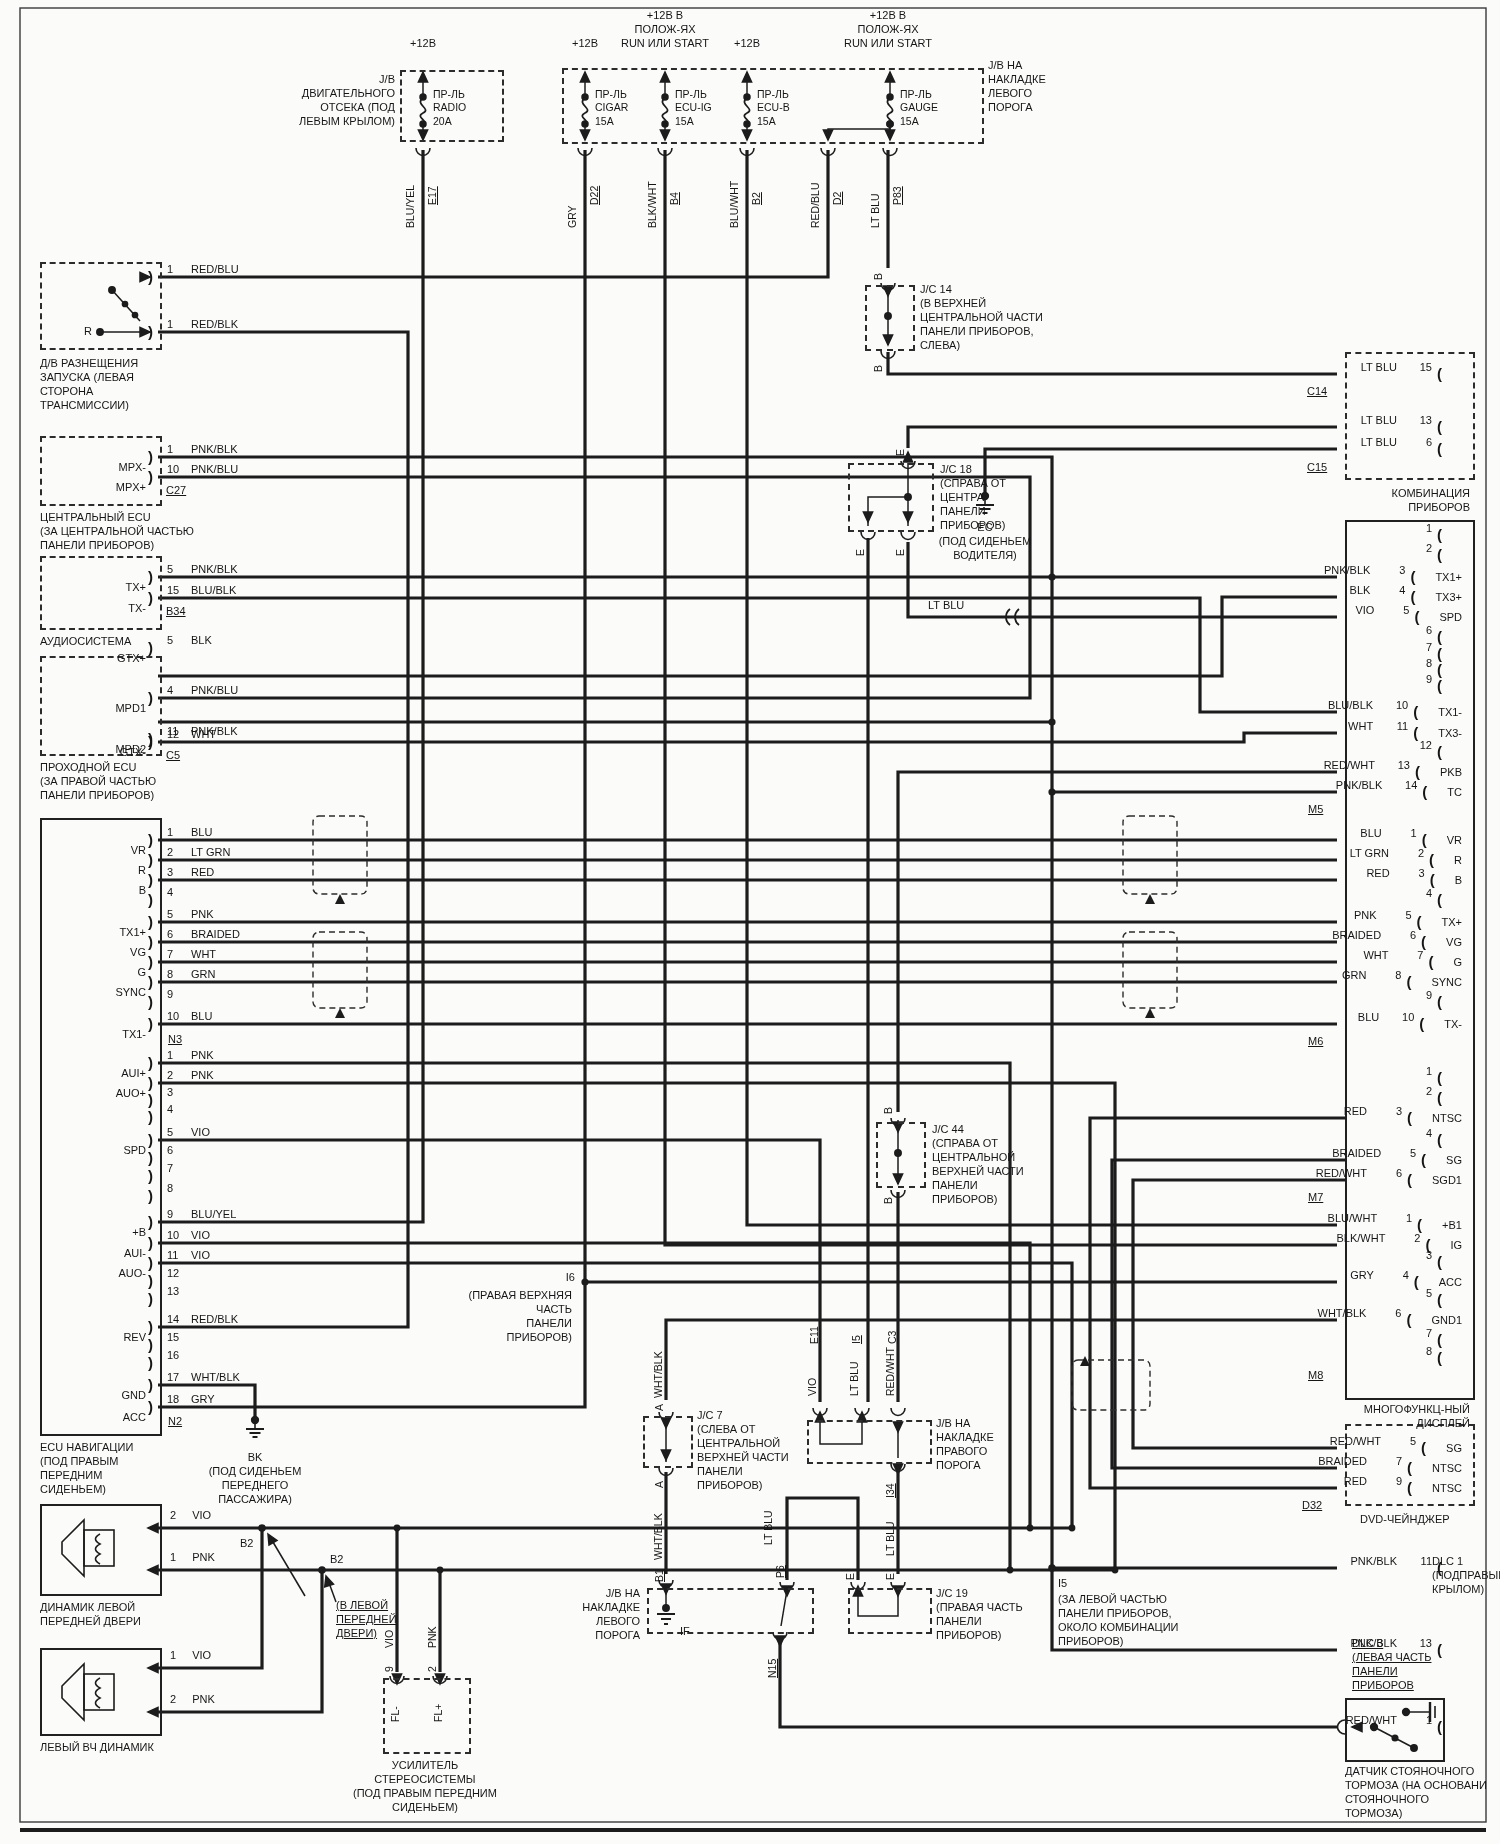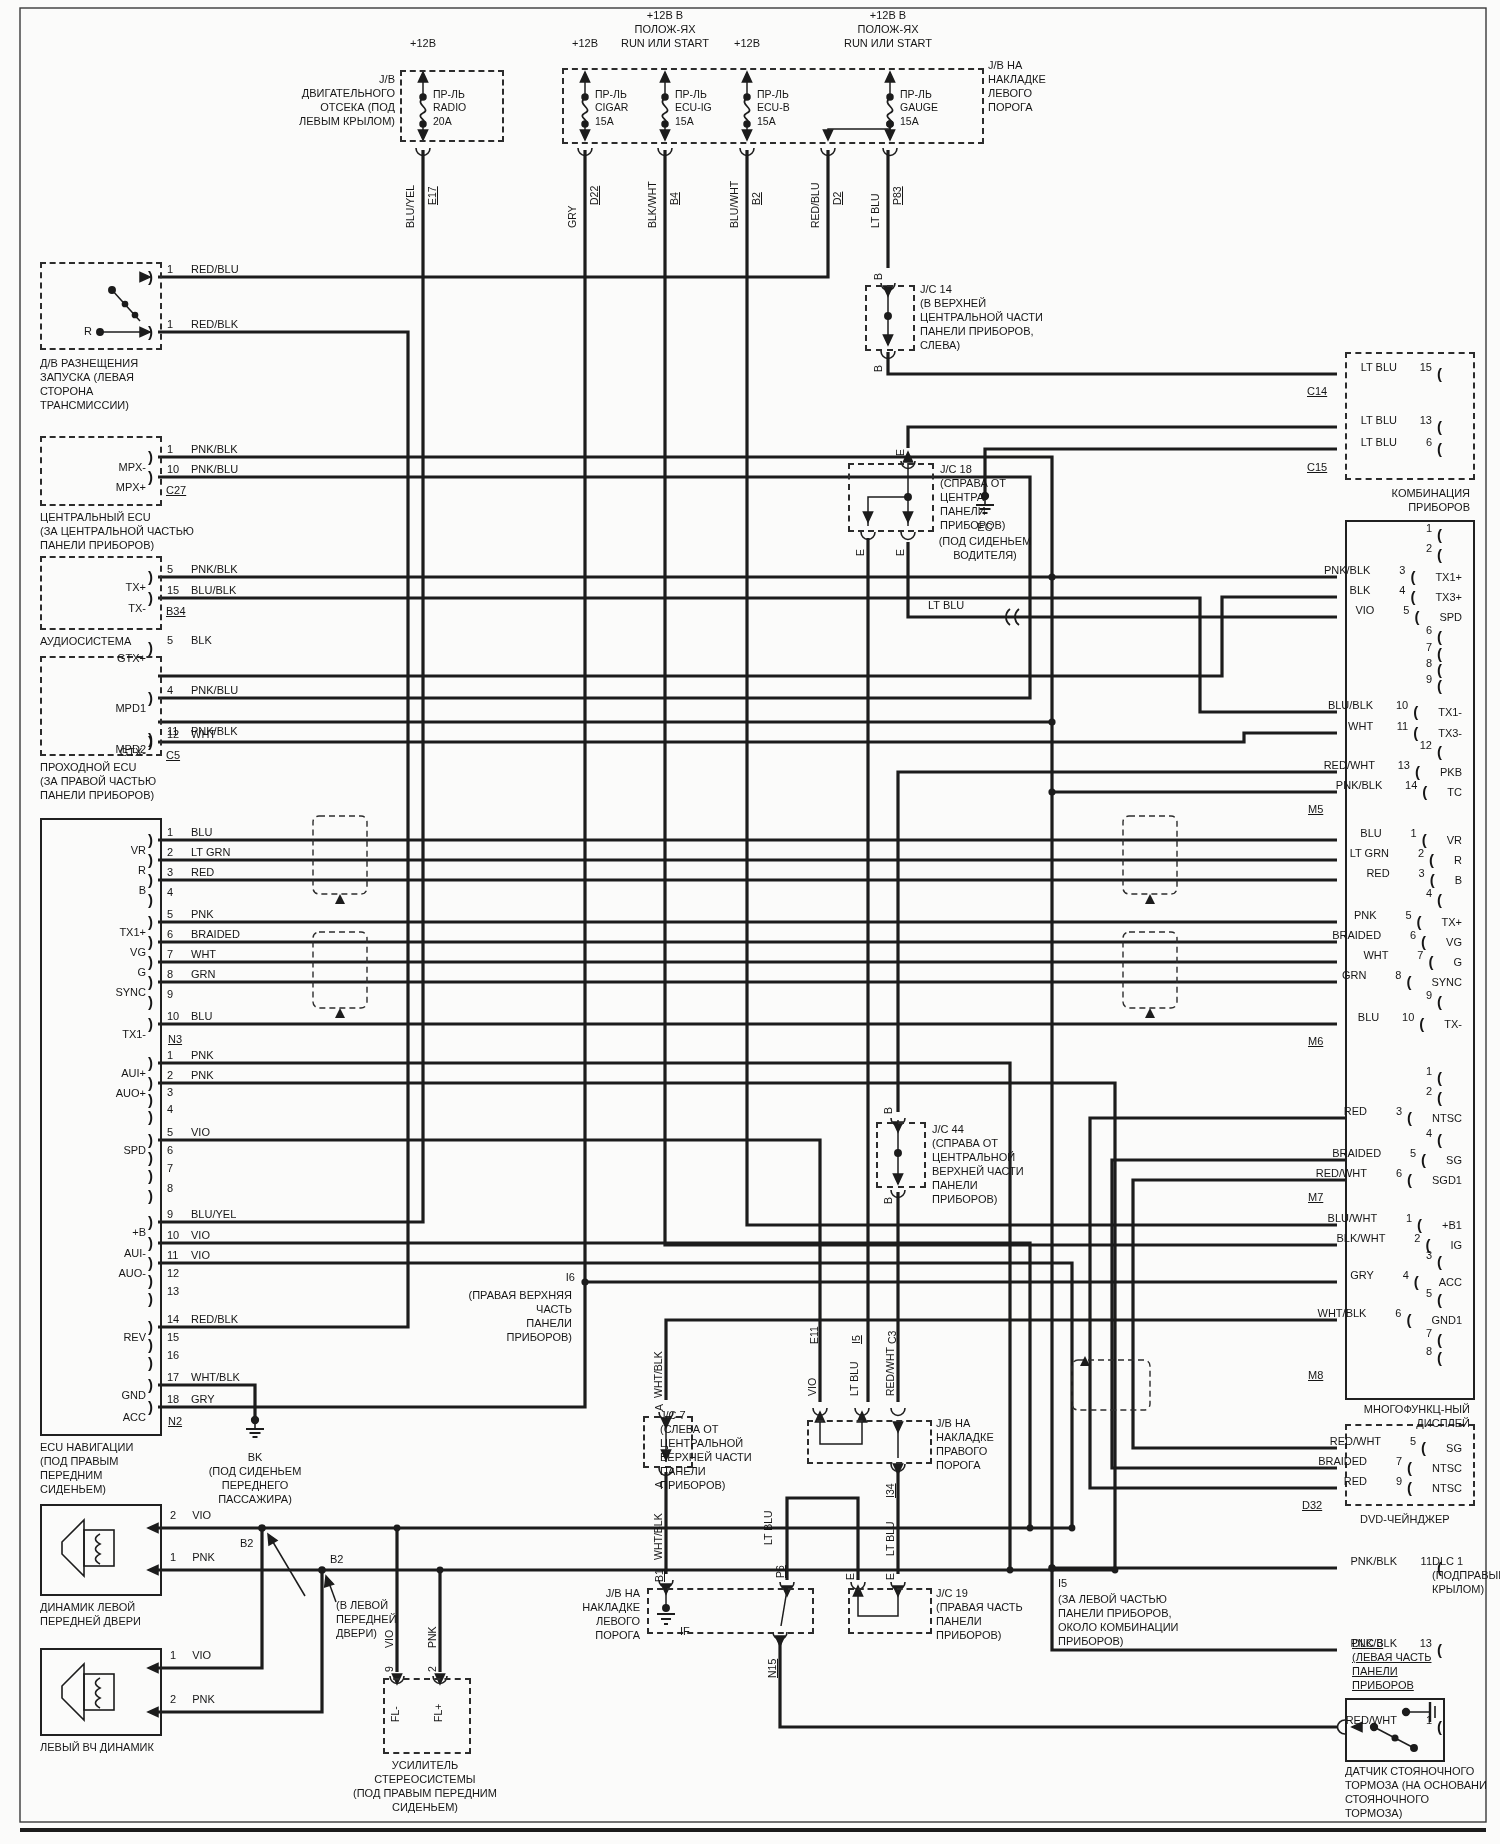--- a/index.html
+++ b/index.html
@@ -533,21 +533,21 @@
 <span class="lbl cu" style="left:168px;top:1414px;">N2</span>
 <span class="lbl" style="left:40px;top:1440px;"><span>ECU НАВИГАЦИИ</span><br><span>(ПОД ПРАВЫМ</span><br><span>ПЕРЕДНИМ</span><br><span>СИДЕНЬЕМ)</span></span>
 
 <span class="lbl c" style="left:175px;top:1450px;width:160px;"><span>BK</span><br><span>(ПОД СИДЕНЬЕМ</span><br><span>ПЕРЕДНЕГО</span><br><span>ПАССАЖИРА)</span></span>
 
 <span class="lbl" style="left:170px;top:1508px;"><span>2</span><span class="gap">VIO</span></span>
 <span class="lbl" style="left:170px;top:1550px;"><span>1</span><span class="gap">PNK</span></span>
 <span class="lbl" style="left:40px;top:1600px;"><span>ДИНАМИК ЛЕВОЙ</span><br><span>ПЕРЕДНЕЙ ДВЕРИ</span></span>
 <span class="lbl" style="left:240px;top:1536px;">B2</span>
 <span class="lbl" style="left:330px;top:1552px;">B2</span>
-<span class="lbl" style="left:336px;top:1598px;"><span>(В ЛЕВОЙ</span><br><span>ПЕРЕДНЕЙ</span><br><span>ДВЕРИ)</span></span>
+<span class="lbl" style="left:336px;top:1598px;text-decoration:underline;"><span>(В ЛЕВОЙ</span><br><span>ПЕРЕДНЕЙ</span><br><span>ДВЕРИ)</span></span>
 <span class="lbl" style="left:170px;top:1648px;"><span>1</span><span class="gap">VIO</span></span>
 <span class="lbl" style="left:170px;top:1692px;"><span>2</span><span class="gap">PNK</span></span>
 <span class="lbl" style="left:40px;top:1740px;">ЛЕВЫЙ ВЧ ДИНАМИК</span>
 <span class="vt" style="left:383px;top:1648px;">VIO</span>
 <span class="vt" style="left:426px;top:1648px;">PNK</span>
 <span class="vt" style="left:383px;top:1672px;">9</span>
 <span class="vt" style="left:426px;top:1672px;">2</span>
 <span class="vt" style="left:389px;top:1722px;">FL-</span>
 <span class="vt" style="left:432px;top:1722px;">FL+</span>
 <span class="lbl c" style="left:315px;top:1758px;width:220px;"><span>УСИЛИТЕЛЬ</span><br><span>СТЕРЕОСИСТЕМЫ</span><br><span>(ПОД ПРАВЫМ ПЕРЕДНИМ</span><br><span>СИДЕНЬЕМ)</span></span>
@@ -577,21 +577,21 @@
 <span class="lbl" style="left:936px;top:1416px;"><span>J/B НА</span><br><span>НАКЛАДКЕ</span><br><span>ПРАВОГО</span><br><span>ПОРОГА</span></span>
 <span class="vt cu" style="left:884px;top:1498px;">I34</span>
 <span class="vt" style="left:884px;top:1556px;">LT BLU</span>
 <span class="vt" style="left:844px;top:1580px;">E</span>
 <span class="vt" style="left:884px;top:1580px;">E</span>
 <span class="lbl" style="left:936px;top:1586px;"><span>J/C 19</span><br><span>(ПРАВАЯ ЧАСТЬ</span><br><span>ПАНЕЛИ</span><br><span>ПРИБОРОВ)</span></span>
 <span class="vt" style="left:652px;top:1398px;">WHT/BLK</span>
 
 <span class="vt" style="left:653px;top:1411px;">A</span>
 <span class="vt" style="left:653px;top:1488px;">A</span>
-<span class="lbl" style="left:660px;top:1408px;"><span>J/C 7</span><br><span>(СЛЕВА ОТ</span><br><span>ЦЕНТРАЛЬНОЙ</span><br><span>ВЕРХНЕЙ ЧАСТИ</span><br><span>ПАНЕЛИ</span><br><span>ПРИБОРОВ)</span></span>
+<span class="lbl" style="left:697px;top:1408px;"><span>J/C 7</span><br><span>(СЛЕВА ОТ</span><br><span>ЦЕНТРАЛЬНОЙ</span><br><span>ВЕРХНЕЙ ЧАСТИ</span><br><span>ПАНЕЛИ</span><br><span>ПРИБОРОВ)</span></span>
 <span class="vt" style="left:652px;top:1560px;">WHT/BLK</span>
 <span class="vt cu" style="left:653px;top:1582px;">B1</span>
 <span class="vt" style="left:762px;top:1545px;">LT BLU</span>
 <span class="vt cu" style="left:774px;top:1578px;">P6</span>
 <span class="vt cu" style="left:766px;top:1678px;">N15</span>
 <span class="lbl r" style="left:520px;top:1586px;width:120px;"><span>J/B НА</span><br><span>НАКЛАДКЕ</span><br><span>ЛЕВОГО</span><br><span>ПОРОГА</span></span>
 <span class="lbl" style="left:680px;top:1624px;">IF</span>
 <span class="lbl" style="left:1058px;top:1576px;">I5</span>
 <span class="lbl" style="left:1058px;top:1592px;"><span>(ЗА ЛЕВОЙ ЧАСТЬЮ</span><br><span>ПАНЕЛИ ПРИБОРОВ,</span><br><span>ОКОЛО КОМБИНАЦИИ</span><br><span>ПРИБОРОВ)</span></span>
 

